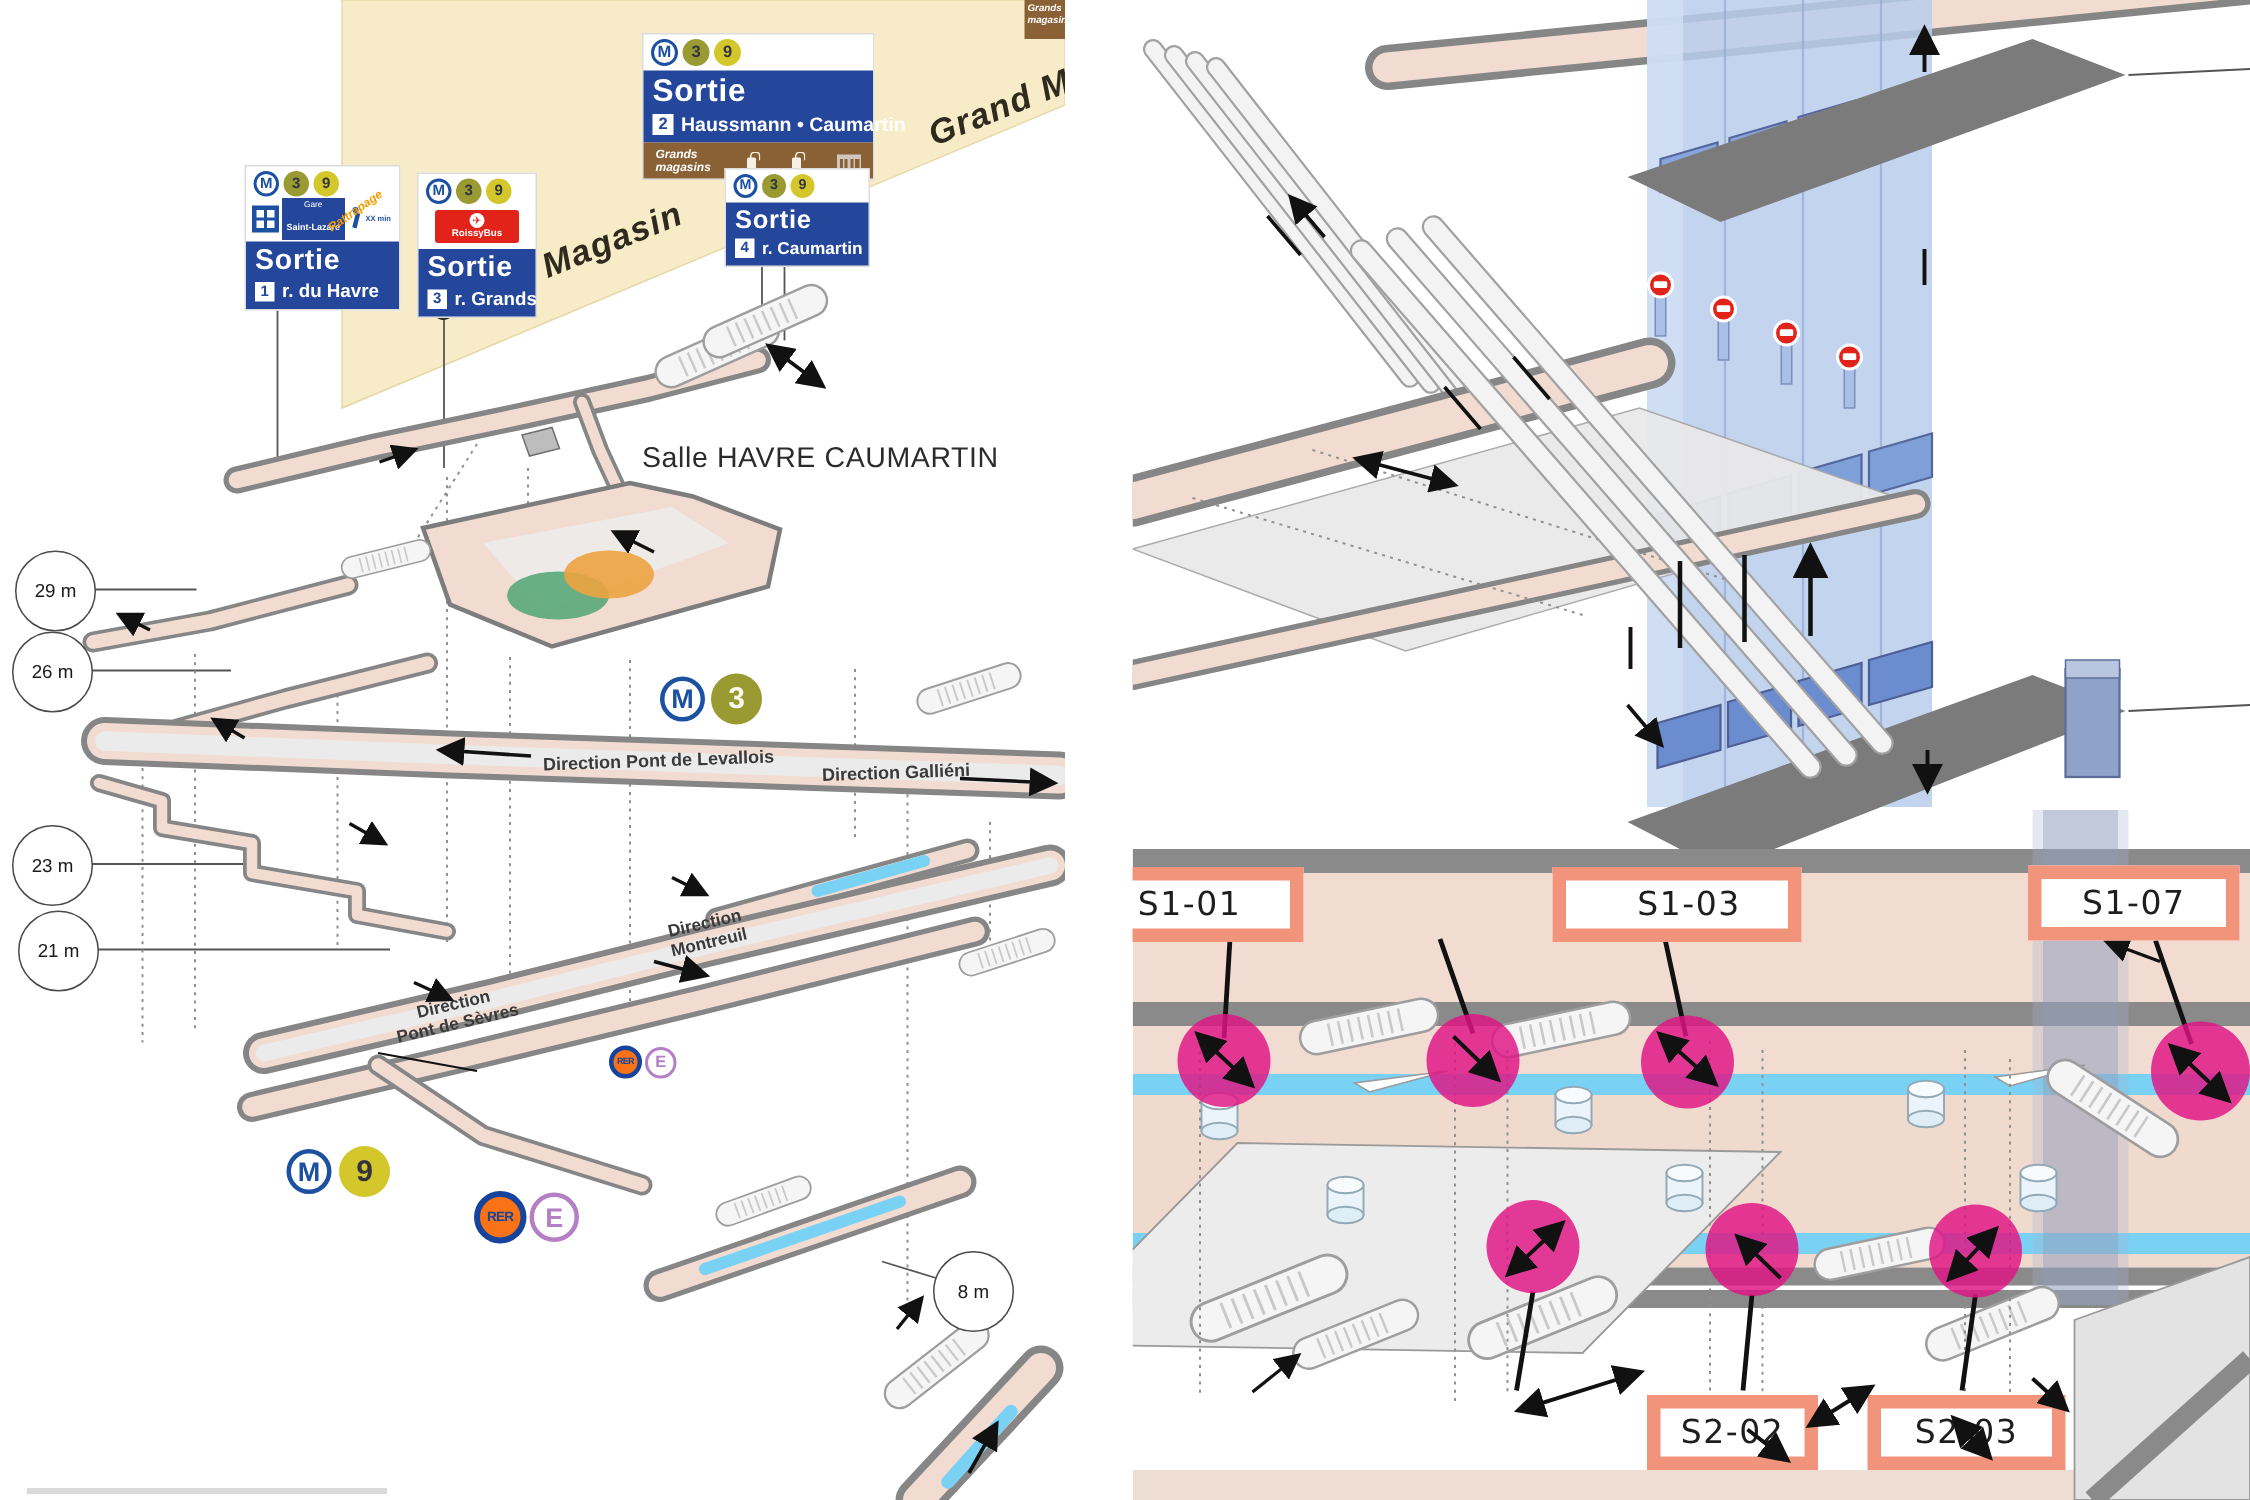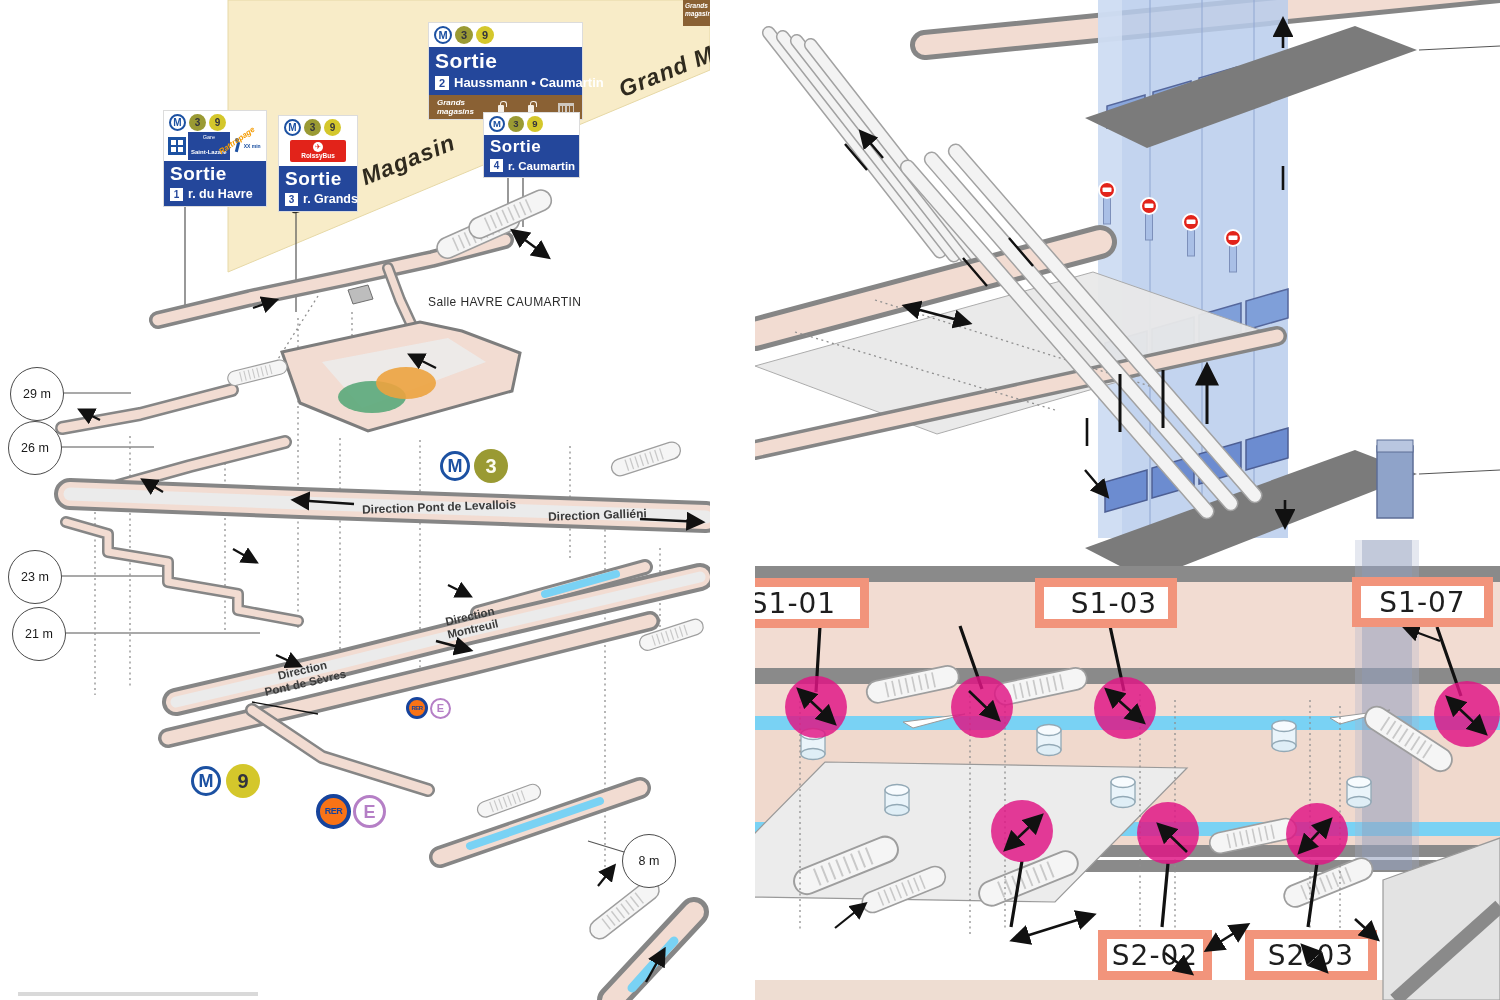--- a/index.html
+++ b/index.html
@@ -48,28 +48,28 @@
   .roissy-circle{width:10px;height:10px;border-radius:50%;background:#fff;color:#e2231a;font-size:7px;display:flex;align-items:center;justify-content:center;}
   .roissy-name{font-size:6.5px;font-weight:bold;line-height:1.1;}
   .gm-footer{background:#8a6134;color:#fff;display:flex;align-items:center;gap:24px;padding:3px 8px;}
   .gm-text{font-style:italic;font-weight:bold;font-size:8px;line-height:1.15;}
   .bag{width:9px;height:8px;background:#f5efe6;border-radius:1px;position:relative;margin-top:4px;}
   .bag::before{content:"";position:absolute;left:2px;top:-4px;width:5px;height:5px;border:1.2px solid #f5efe6;border-bottom:none;border-radius:3px 3px 0 0;}
   .store{width:16px;height:11px;background:#cfc7bd;margin-top:2px;display:flex;gap:1.5px;align-items:flex-end;padding:1.5px;box-sizing:border-box;}
   .store span{background:#8a6134;width:2.5px;height:6px;display:block;}
   
   .depth{position:absolute;width:52px;height:52px;border-radius:50%;border:1.6px solid #4a4a4a;background:#fff;display:flex;align-items:center;justify-content:center;font-size:12.5px;color:#1a1a1a;z-index:9;}
-  .hall-label{position:absolute;font-size:12px;color:#2b2b2b;letter-spacing:0.4px;z-index:9;}
+  .hall-label{position:absolute;font-size:19px;color:#2b2b2b;letter-spacing:0.4px;z-index:9;}
   .dirlabel{position:absolute;color:#3a3a3a;font-size:12px;font-weight:bold;z-index:8;white-space:nowrap;}
   .dir2{text-align:center;line-height:1.15;}
   .dir2 span{display:block;}
   .gm-label{position:absolute;color:#2f2a1e;font-size:23px;font-weight:bold;font-style:italic;letter-spacing:1px;transform:rotate(-22deg);transform-origin:left top;z-index:5;white-space:nowrap;}
   .gm-frag{position:absolute;left:683px;top:0;width:27px;height:26px;background:#8a6134;color:#fff;font-style:italic;font-weight:bold;font-size:6.5px;overflow:hidden;padding:2px;box-sizing:border-box;z-index:6;line-height:1.2;}
   
-  .sensor{position:absolute;box-sizing:border-box;height:50px;border:9px solid #f2947b;background:#fff;color:#1e1e1e;display:flex;align-items:center;justify-content:center;font-size:28px;letter-spacing:1px;z-index:10;font-family:"DejaVu Sans",sans-serif;}
+  .sensor{position:absolute;box-sizing:border-box;height:50px;border:9px solid #f2947b;background:#fff;color:#1e1e1e;display:flex;align-items:center;justify-content:center;font-size:22px;letter-spacing:1px;z-index:10;font-family:"DejaVu Sans",sans-serif;}
   .overlaySvg{z-index:20;pointer-events:none;}
 </style>
 </head>
 <body>
 
 <div id="stage">
 
   <div id="panelL" class="panel">
 
     <svg width="710" height="1000" viewBox="0 0 710 1000">
@@ -455,21 +455,21 @@
         <path d="M352,690 L388,722" marker-start="url(#ahR)" marker-end="url(#ahR)"></path>
         <path d="M693,698 L730,733" marker-start="url(#ahR)" marker-end="url(#ahR)"></path>
         <path d="M251,849 L286,816" marker-start="url(#ahR)" marker-end="url(#ahR)"></path>
         <path d="M432,852 L404,825" marker-end="url(#ahR)"></path>
         <path d="M545,852 L575,820" marker-start="url(#ahR)" marker-end="url(#ahR)"></path>
         <path d="M685,641 L650,628" marker-end="url(#ahR)" stroke-width="2.2"></path>
       </g>
     </svg>
 
     <div class="sensor" style="left:-38px;top:578px;width:152px;">S1-01</div>
-    <div class="sensor" style="left:280px;top:578px;width:142px;padding-left:16px;">S1-03</div>
+    <div class="sensor" style="left:280px;top:578px;width:166px;padding-left:16px;">S1-03</div>
     <div class="sensor" style="left:597px;top:577px;width:141px;">S1-07</div>
     <div class="sensor" style="left:343px;top:930px;width:114px;text-align:center;">S2-02</div>
     <div class="sensor" style="left:490px;top:930px;width:132px;">S2-03</div>
 
     <svg class="overlaySvg" width="745" height="1000" viewBox="0 0 745 1000">
       <defs>
         <marker id="ahO" markerWidth="8" markerHeight="8" refX="6.5" refY="4" orient="auto-start-reverse" viewBox="0 0 8 8">
             <path d="M0,0L8,4L0,8z" fill="#111"></path>
           </marker>
       </defs>

